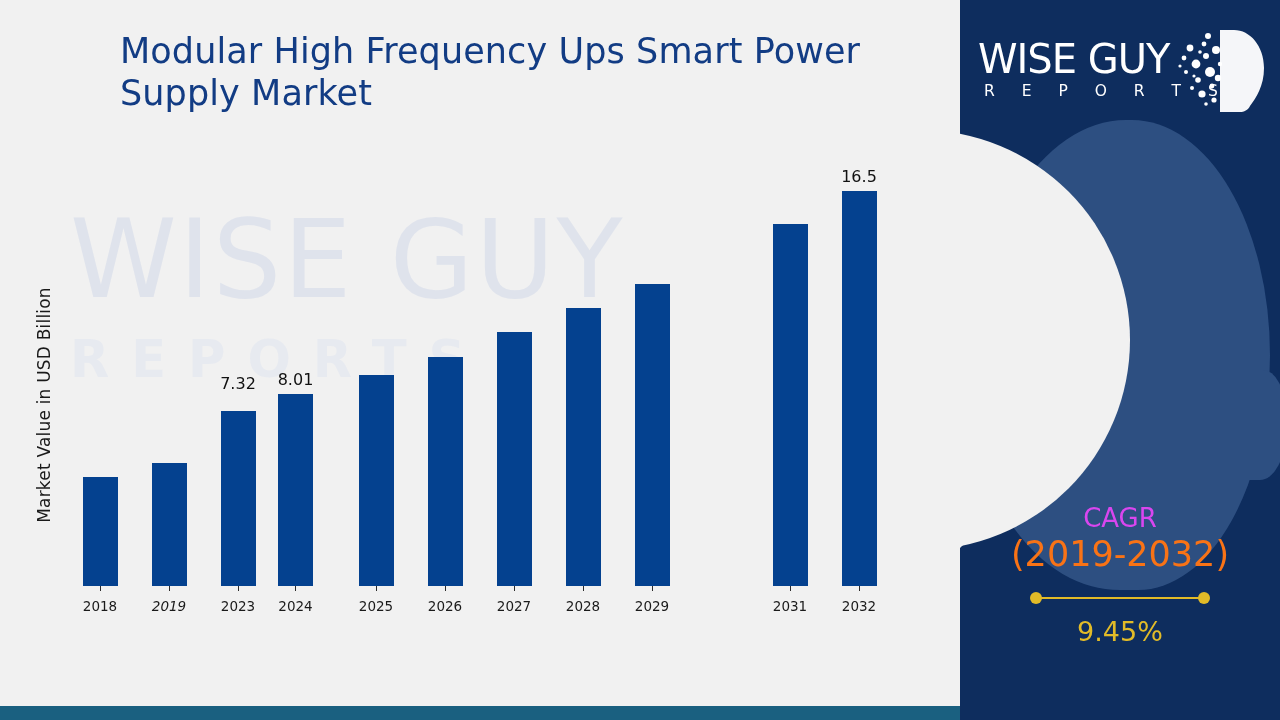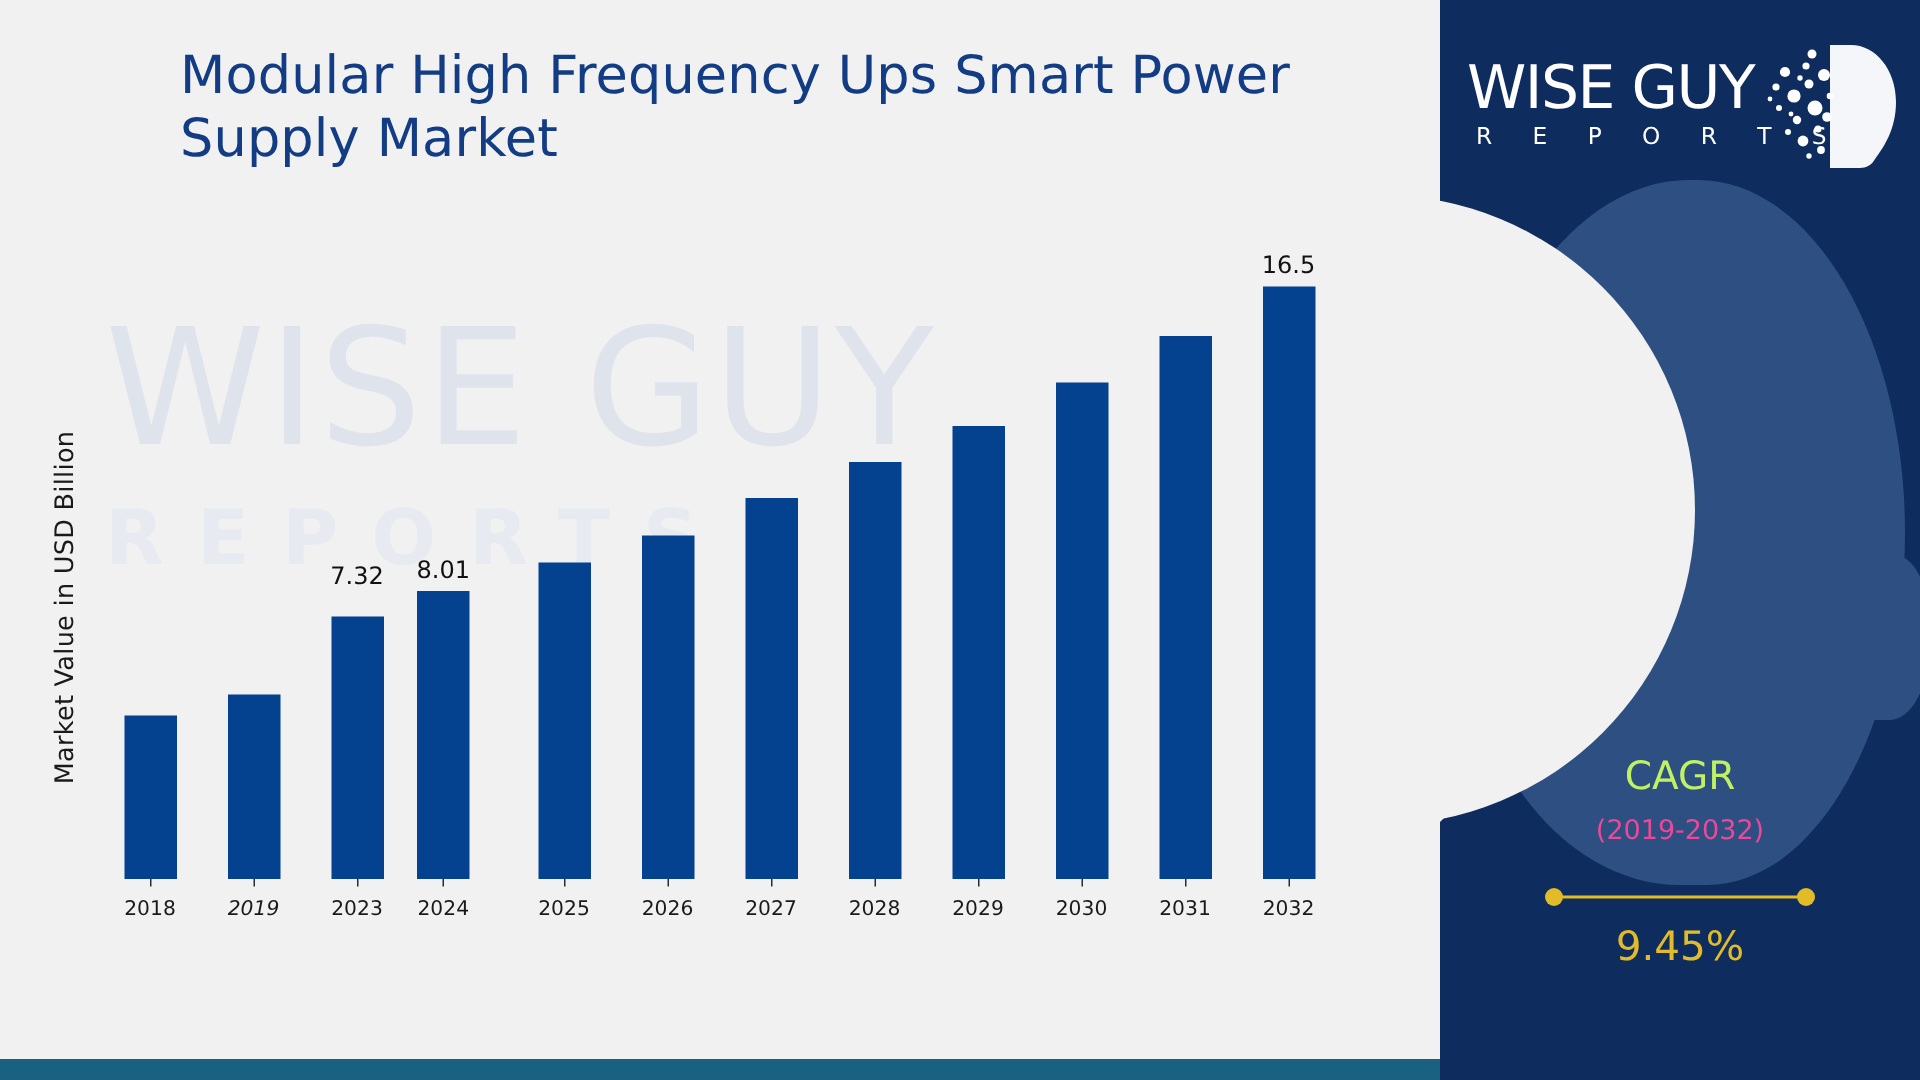--- a/index.html
+++ b/index.html
@@ -195,26 +195,26 @@
   }
 
   .cagr-block {
     position: absolute;
     left: 0; top: 500px;
     width: 320px;
     text-align: center;
   }
   .cagr-title {
     font-size: 26px;
-    color: #bef264;
+    color: #d946ef;
     line-height: 36px;
   }
   .cagr-range {
-    font-size: 18px;
-    color: #ec4899;
+    font-size: 35px;
+    color: #f97316;
     line-height: 36px;
   }
   .cagr-divider {
     position: relative;
     margin: 20px auto 0 auto;
     width: 180px; height: 12px;
   }
   .cagr-divider .line {
     position: absolute;
     left: 4px; top: 5px;
@@ -297,25 +297,20 @@
         </div>
         <div class="bar-slot" style="left: 499.5px; height: 436px;">
           <div class="bar" style="height: 277.89px; background: rgb(4, 65, 143);"></div>
           <div class="tick"></div>
           <div class="xtick-label">2028</div>
         </div>
         <div class="bar-slot" style="left: 568.5px; height: 436px;">
           <div class="bar" style="height: 301.846px; background: rgb(4, 65, 143);"></div>
           <div class="tick"></div>
           <div class="xtick-label">2029</div>
-        </div>
-        <div class="bar-slot" style="left: 637.5px; height: 436px;">
-          <div class="bar" style="height: 330.593px; background: rgb(4, 65, 143);"></div>
-          <div class="tick"></div>
-          <div class="xtick-label">2030</div>
         </div>
         <div class="bar-slot" style="left: 706.5px; height: 436px;">
           <div class="bar" style="height: 361.736px; background: rgb(4, 65, 143);"></div>
           <div class="tick"></div>
           <div class="xtick-label">2031</div>
         </div>
         <div class="bar-slot" style="left: 775.5px; height: 436px;">
           <div class="bar" style="height: 395.275px; background: rgb(4, 65, 143);"></div>
           <div class="bar-value" style="bottom: 400.275px; margin-top: 31px;">16.5</div>
           <div class="tick"></div>

